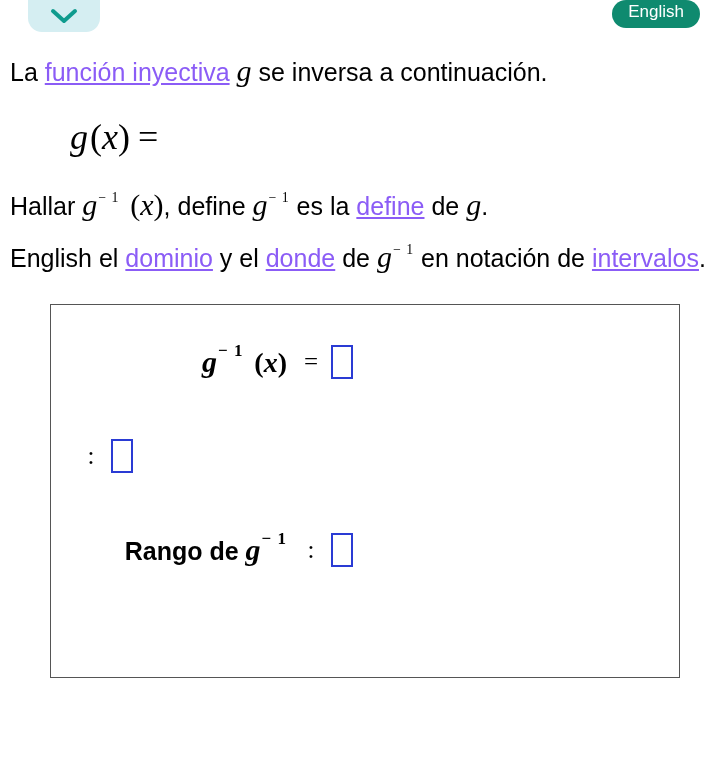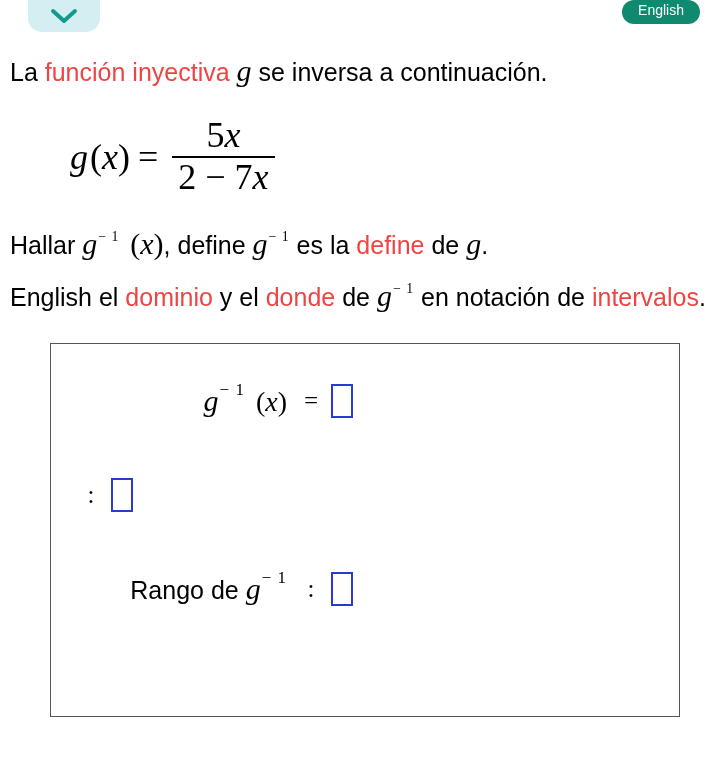--- a/index.html
+++ b/index.html
@@ -27,32 +27,33 @@
     justify-content: center;
     cursor: pointer;
     margin-left: 18px;
   }
   .toggle-btn svg { display: block; }
   .lang-btn {
     background: #0f8a6f;
     color: #fff;
     border-radius: 20px;
     padding: 2px 16px 6px;
-    font-size: 14px;
+    font-size: 17px;
     cursor: pointer;
     margin-right: 10px;
   }
   .content { padding: 8px 10px 20px; }
   .line1 {
     font-size: 25px;
     margin-top: 14px;
     margin-bottom: 28px;
   }
   .ul-teal {
-    color: #ef4444;
+    color: #8b5cf6;
+    text-decoration: underline;
     cursor: pointer;
   }
   .math-it { font-family: 'Times New Roman', Times, serif; font-style: italic; }
   .math-rm { font-family: 'Times New Roman', Times, serif; font-style: normal; }
   .big-g  { font-size: 30px; }
   .eqn {
     font-family: 'Times New Roman', Times, serif;
     font-size: 36px;
     margin: 0 0 30px 60px;
     display: flex;
@@ -95,20 +96,21 @@
     align-items: center;
     margin-bottom: 60px;
     font-size: 25px;
   }
   .ans-row:last-child { }
   .ans-label {
     width: 220px;
     text-align: right;
     padding-right: 14px;
     white-space: nowrap;
+    font-weight: bold;
   }
   .ans-sep {
     width: 20px;
     text-align: center;
     font-family: 'Times New Roman', Times, serif;
   }
   .input-slot {
     width: 22px;
     height: 34px;
     border: 2px solid #2a3bd4;
@@ -133,25 +135,20 @@
   <div class="line1">
     <span>La </span><span class="ul-teal">función inyectiva</span><span> </span><span class="math-it big-g">g</span><span> se inversa a continuación.</span>
   </div>
 
   <div class="eqn">
     <span class="math-it">g</span>
     <span class="math-rm" style="margin-left:2px;">(</span>
       <span class="math-it">x</span>
       <span class="math-rm">)</span>
     <span class="math-rm" style="margin:0 8px;">=</span>
-    <span class="frac">
-      <span class="num"><span class="math-rm">5</span><span class="math-it">x</span></span>
-      <span class="bar"></span>
-      <span class="den"><span class="math-rm">2 − 7</span><span class="math-it">x</span></span>
-    </span>
   </div>
 
   <div class="line2">
     <span>Hallar </span><span class="math-it big-g">g</span><span class="sup">− 1</span>
     <span class="math-rm big-g" style="margin-left:4px;">(</span><span class="math-it big-g">x</span><span class="math-rm big-g">)</span><span>, define </span><span class="math-it big-g">g</span><span class="sup">− 1</span>
     <span> es la </span><span class="ul-teal">define</span><span> de </span><span class="math-it big-g">g</span><span>.</span>
   </div>
 
   <div class="line3">
     <span>English el </span><span class="ul-teal">dominio</span><span> y el </span><span class="ul-teal">donde</span><span> de </span><span class="math-it big-g">g</span><span class="sup">− 1</span>

